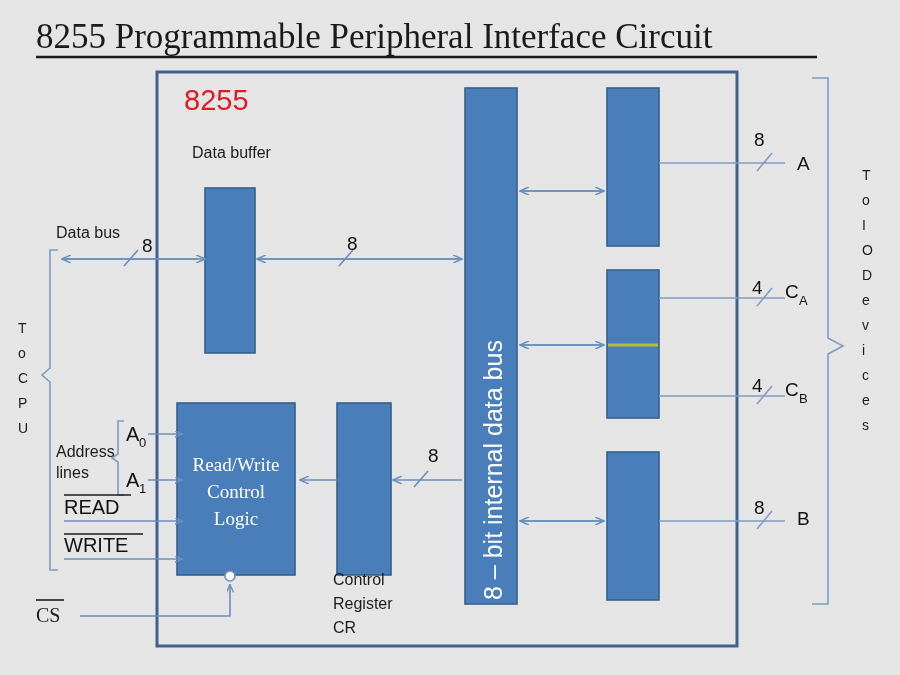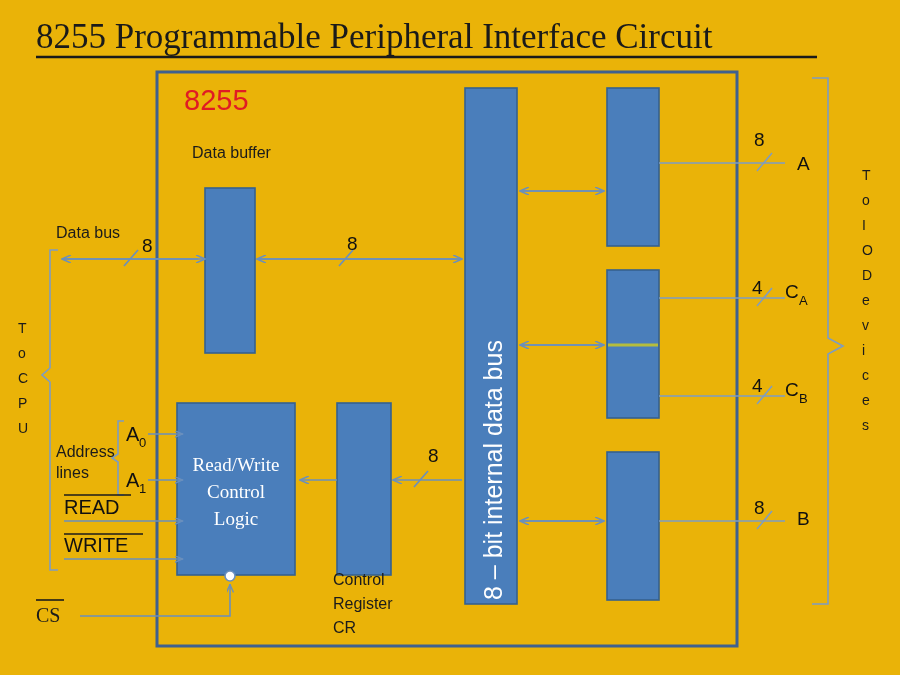--- a/index.html
+++ b/index.html
@@ -1,18 +1,18 @@
 <!DOCTYPE html>
 <html><head>
 <meta charset="utf-8">
 <style>
   html,body{margin:0;padding:0;background:#ffffff;}
   body{width:900px;height:675px;overflow:hidden;
        font-family:"Liberation Sans", sans-serif;}
-  #stage{position:relative;width:900px;height:675px;background:#eab308;}
+  #stage{position:relative;width:900px;height:675px;background:#e5e5e5;}
   svg#diagram{position:absolute;left:0;top:0;width:900px;height:675px;}
   .ttl{font-family:"Liberation Serif", serif;font-size:35px;fill:#1a1a1a;}
   .ttl-ul{stroke:#1a1a1a;stroke-width:2.4;}
   .red-lbl{font-family:"Liberation Sans",sans-serif;font-size:29px;fill:#e01b24;}
   .blk-sans{font-family:"Liberation Sans",sans-serif;font-size:16px;fill:#1b1b1b;}
   .blk-serif{font-family:"Liberation Serif",serif;font-size:20px;fill:#1b1b1b;}
   .num{font-family:"Liberation Sans",sans-serif;font-size:19px;fill:#111;}
   .portlbl{font-family:"Liberation Sans",sans-serif;font-size:19px;fill:#111;}
   .sub{font-family:"Liberation Sans",sans-serif;font-size:13px;fill:#111;}
   .white-serif{font-family:"Liberation Serif",serif;font-size:19px;fill:#ffffff;}

